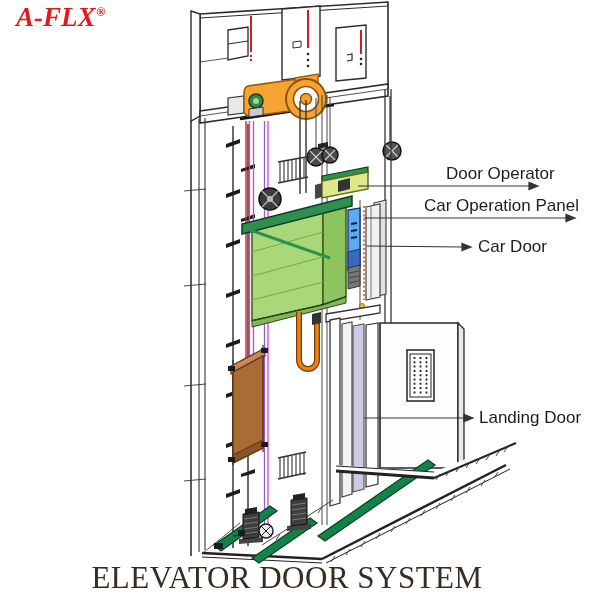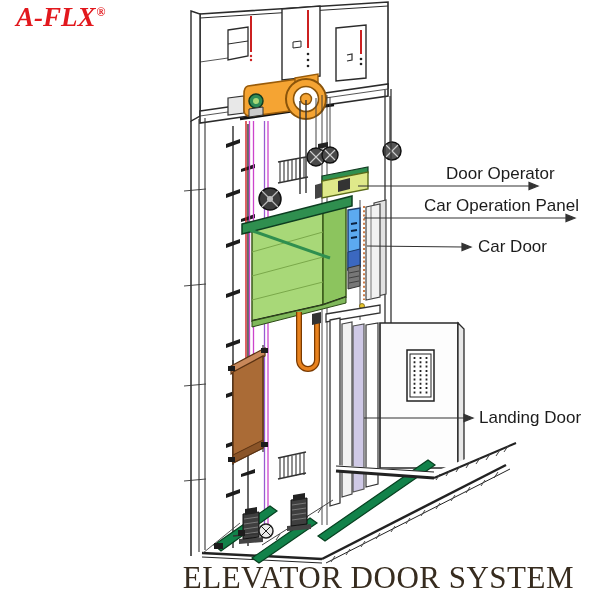--- a/index.html
+++ b/index.html
@@ -2,21 +2,21 @@
 <html><head>
 <meta charset="utf-8">
 <style>
   html,body{margin:0;padding:0;background:#fff;}
   .page{position:relative;width:600px;height:600px;background:#ffffff;overflow:hidden;
         font-family:"Liberation Sans",sans-serif;}
   .logo{position:absolute;left:8px;top:4px;color:#e2181d;
         font-family:"Liberation Serif",serif;font-style:italic;font-weight:bold;
         font-size:27px;line-height:1;margin-left:8px;}
   .logo .reg{font-size:12px;font-style:normal;vertical-align:10px;margin-left:1px;}
-  .caption{position:absolute;left:0;top:560px;width:574px;text-align:right;
+  .caption{position:absolute;left:0;top:560px;width:574px;text-align:center;
            font-family:"Liberation Serif",serif;font-size:31px;color:#372c1f;
            letter-spacing:0.5px;white-space:nowrap;}
   svg{position:absolute;left:0;top:0;}
   svg text{font-family:"Liberation Sans",sans-serif;font-size:17px;fill:#1c1c1c;}
 </style>
 </head>
 <body>
 
 <div class="page">
 

